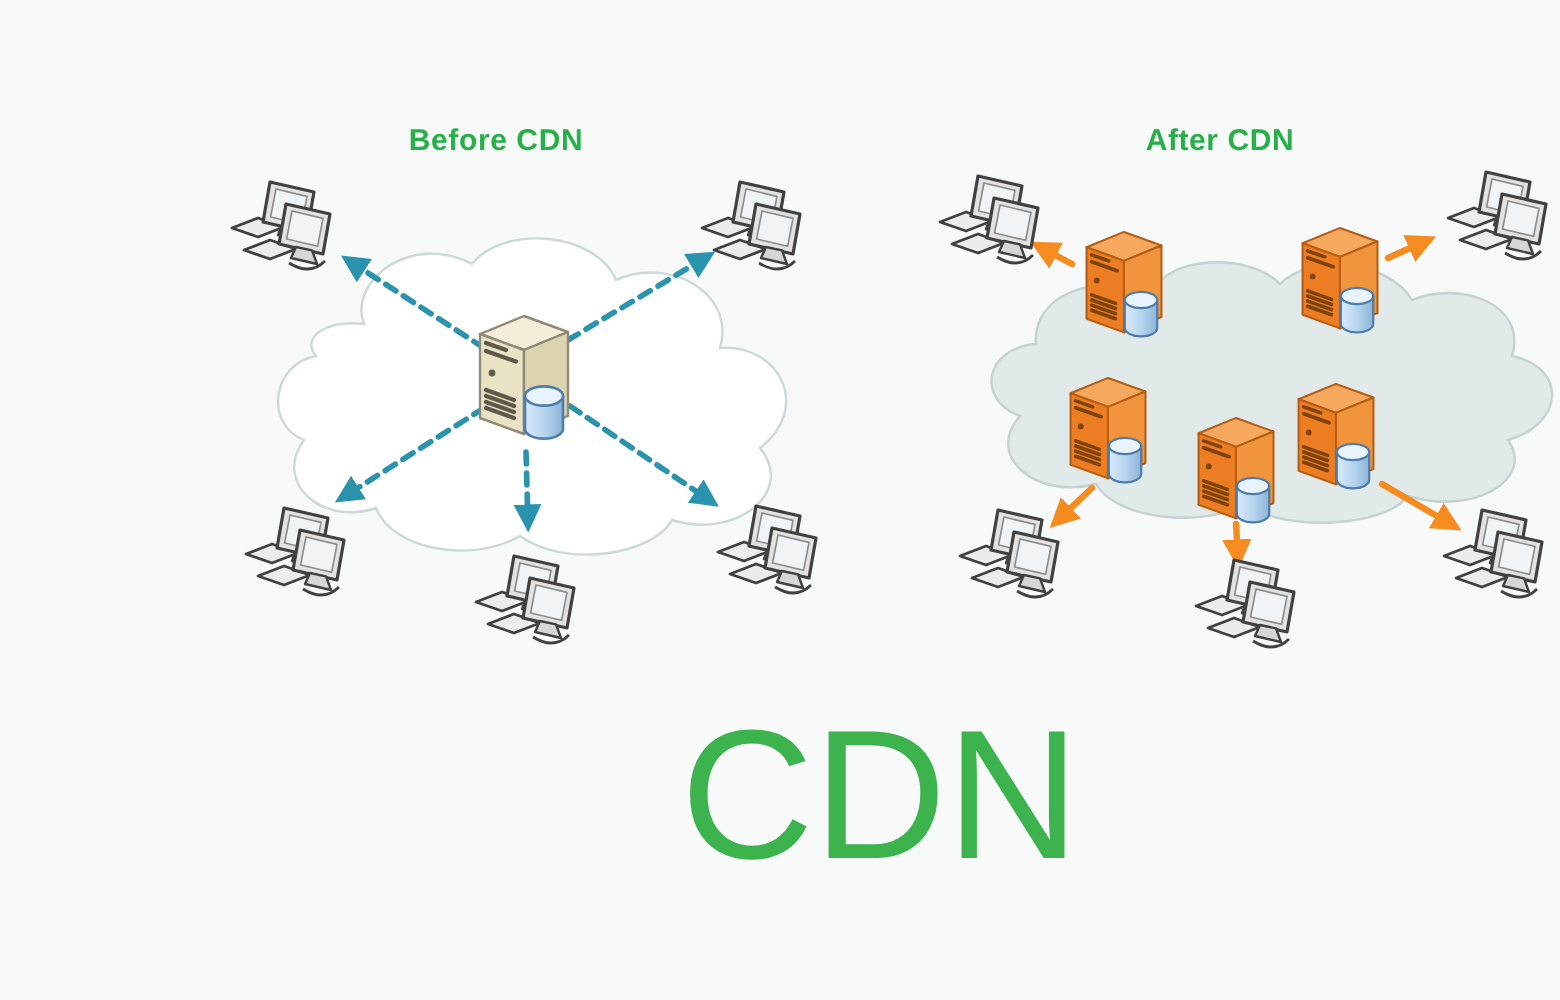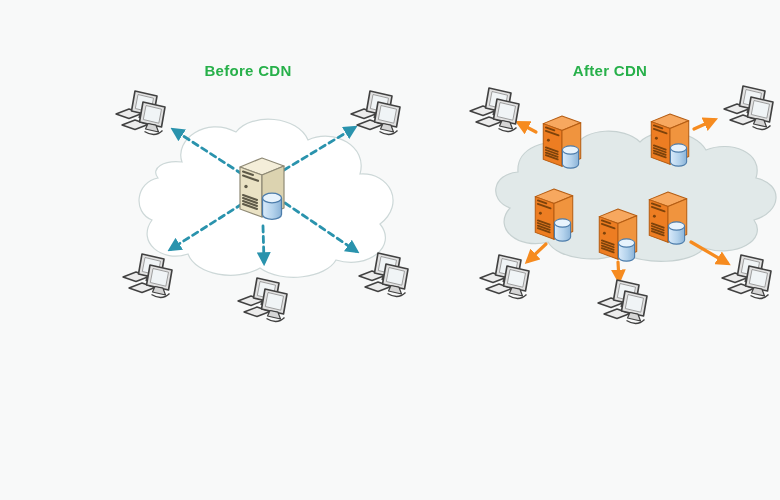--- a/index.html
+++ b/index.html
@@ -147,13 +147,14 @@
       <use href="#icon-client" x="429" y="82" width="56" height="56"></use>
       <use href="#icon-client" x="683" y="80" width="56" height="56"></use>
       <use href="#icon-client" x="439" y="249" width="56" height="56"></use>
       <use href="#icon-client" x="557" y="274" width="56" height="56"></use>
       <use href="#icon-client" x="681" y="249" width="56" height="56"></use>
     </g>
   </svg>
 
   <div class="panel-title before-title">Before CDN</div>
   <div class="panel-title after-title">After CDN</div>
+  <div class="caption">CDN</div>
 </div>
 
 </body></html>

